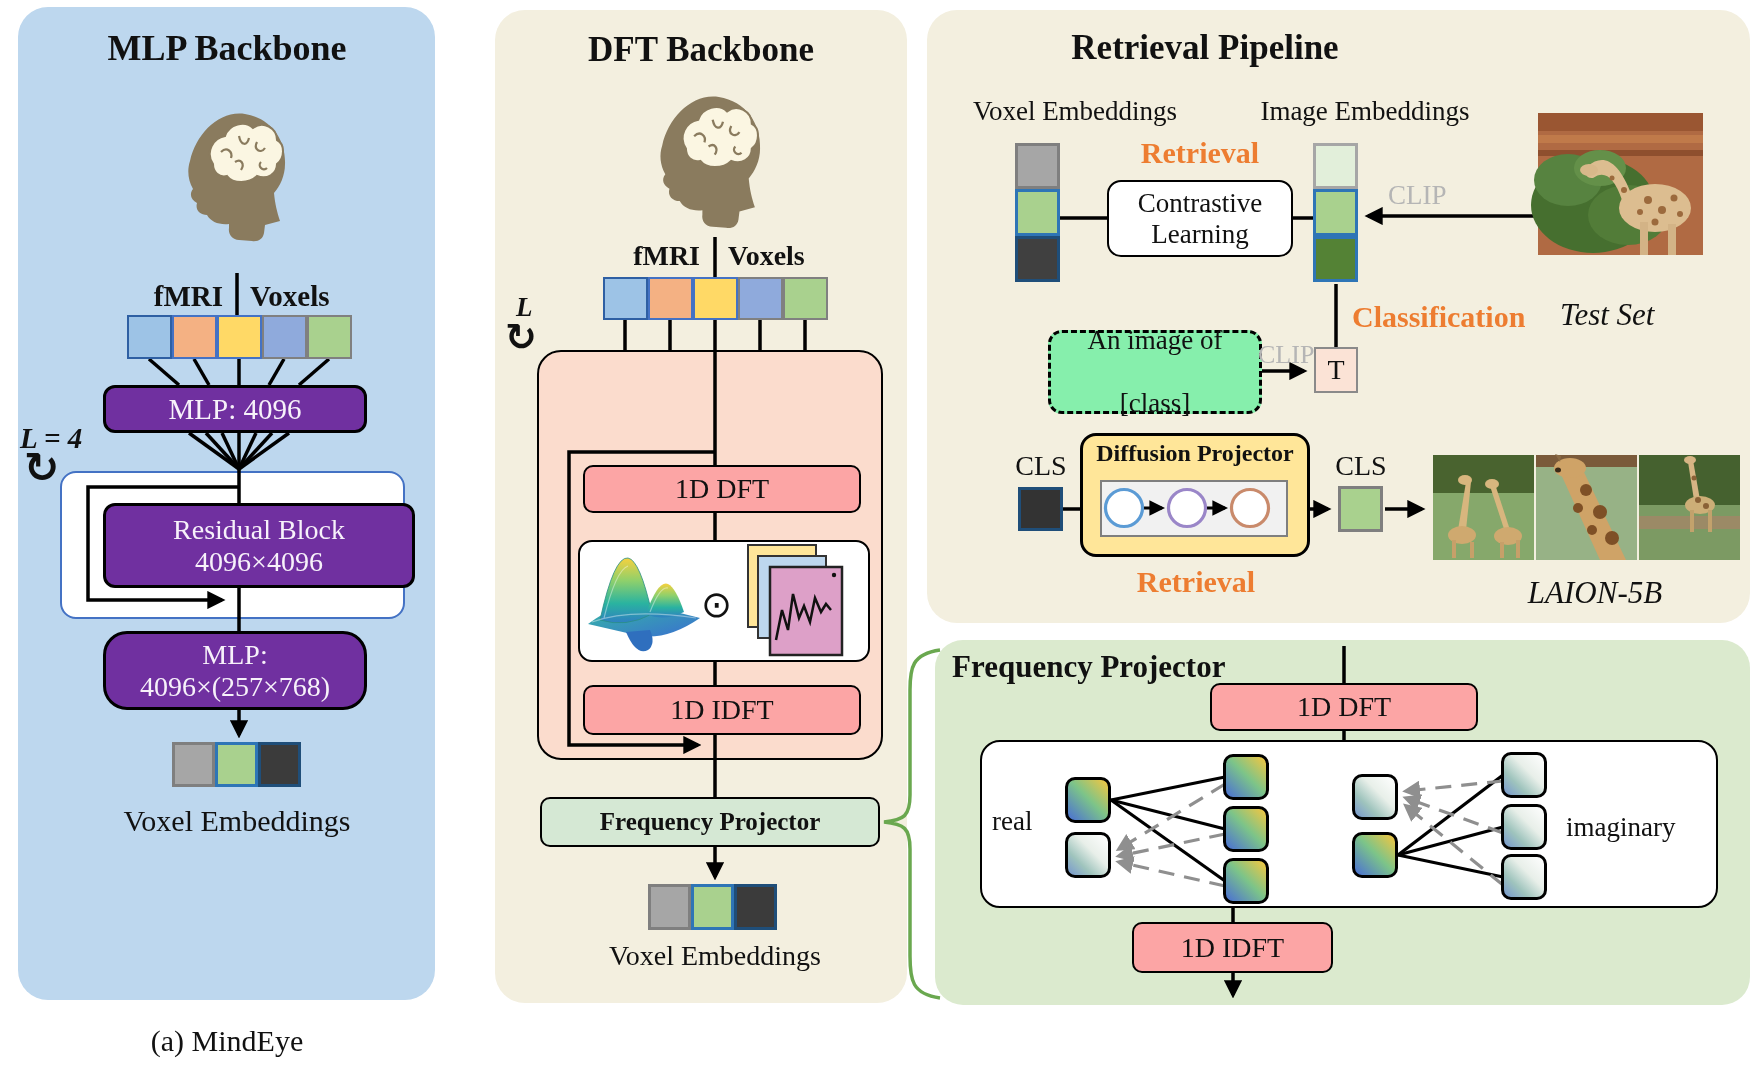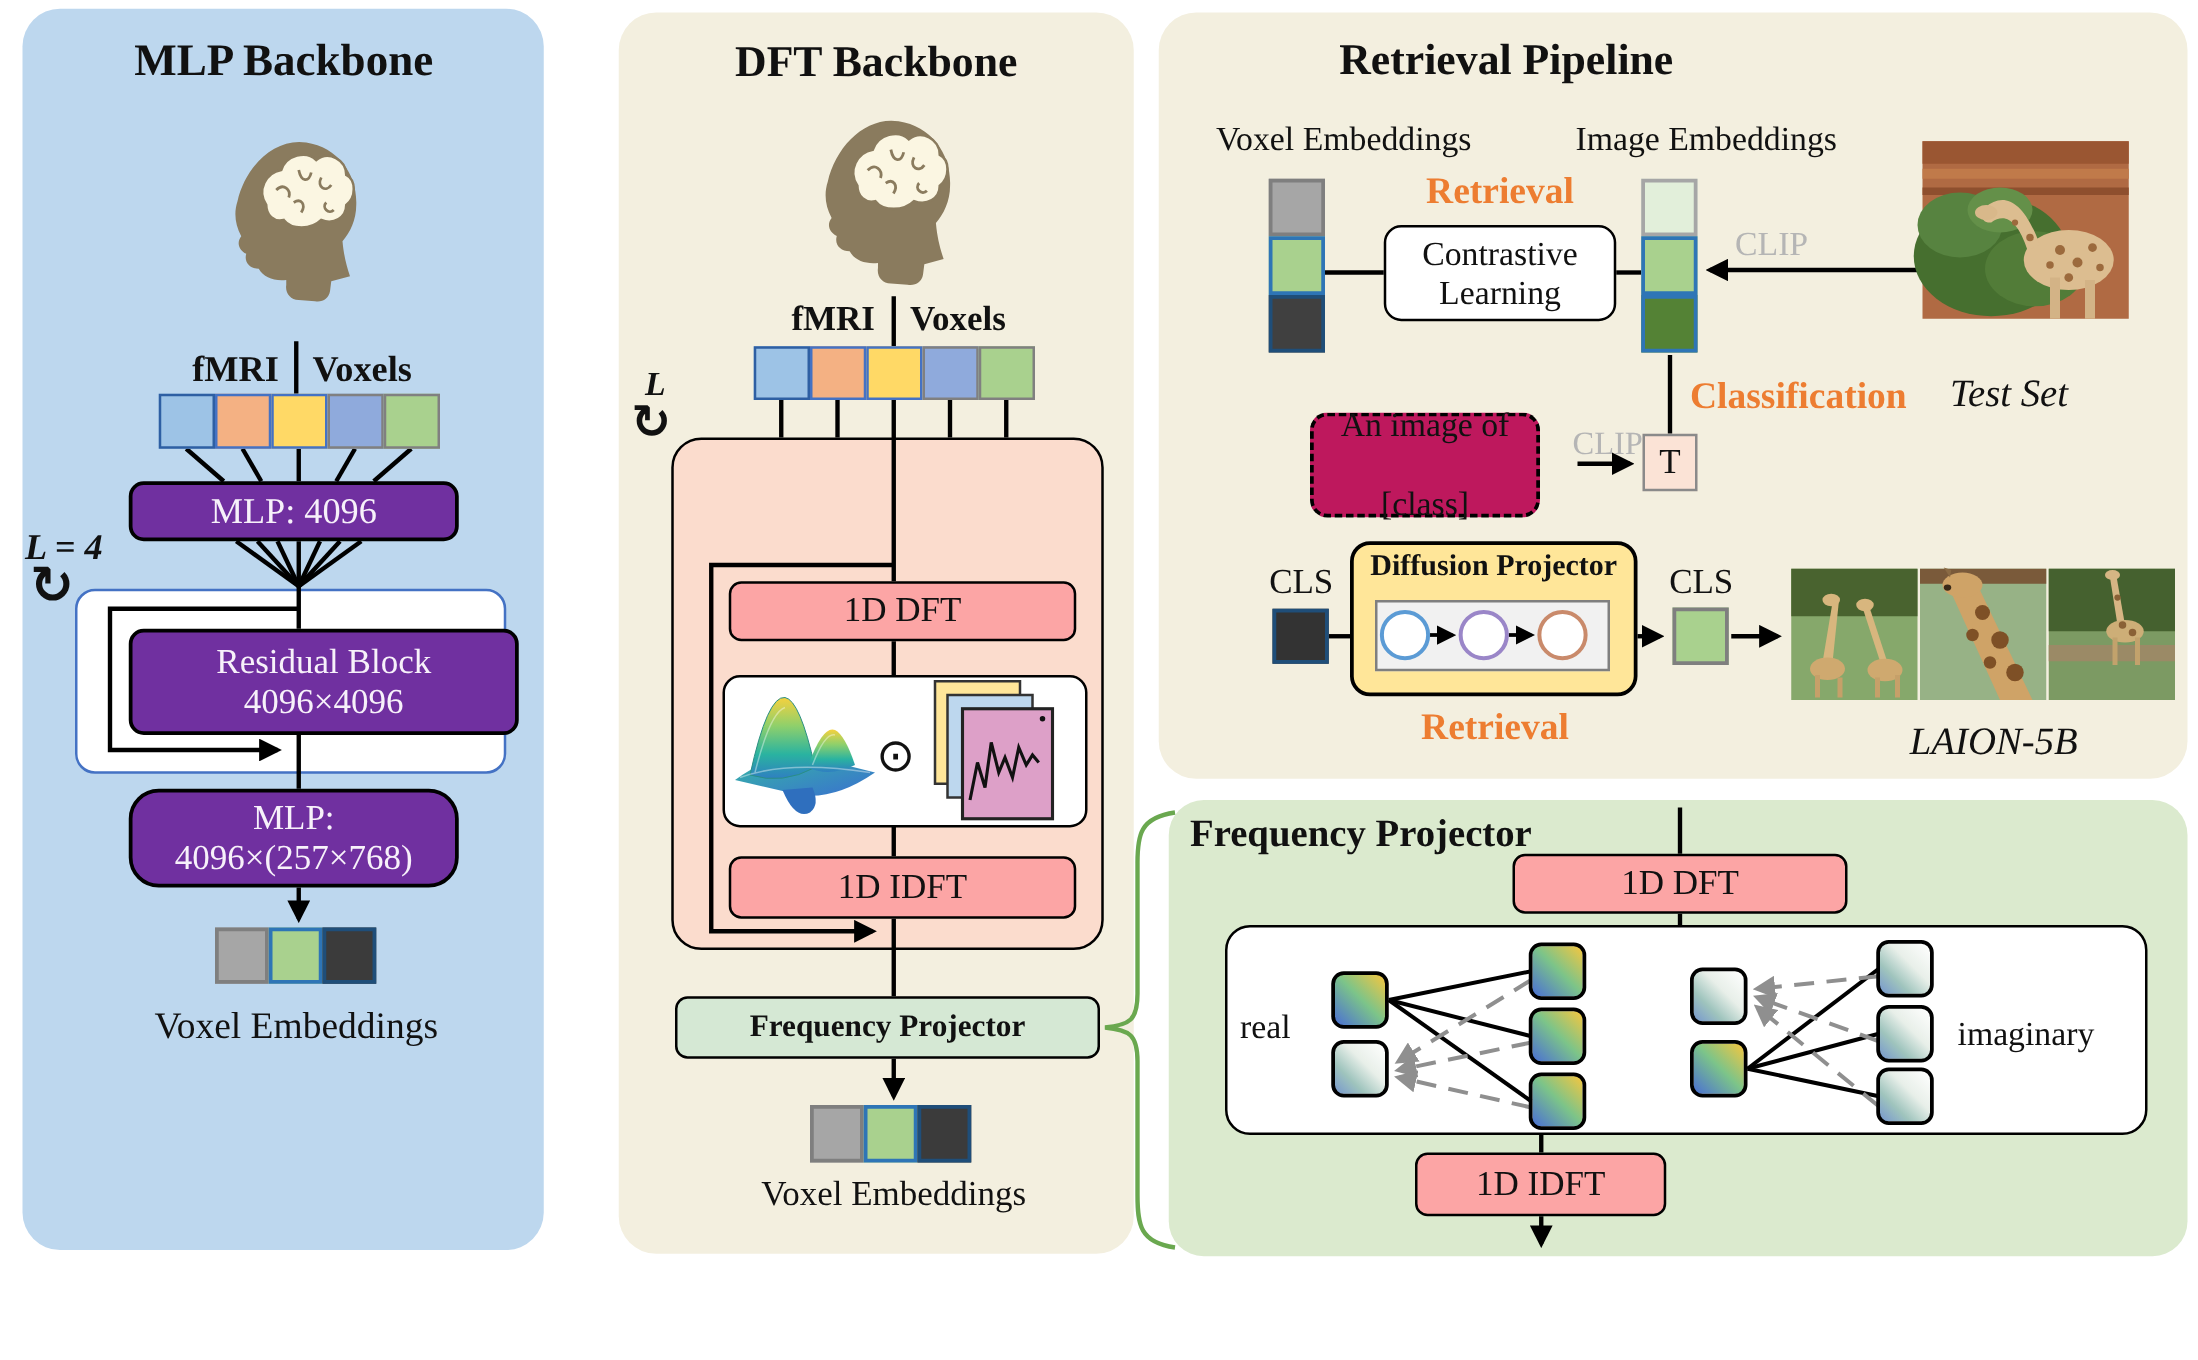--- a/index.html
+++ b/index.html
@@ -295,21 +295,21 @@
 
   <div class="leaf ctr" style="left:1107px;top:180px;width:186px;height:77px;background:#fff;border:2.5px solid #000;border-radius:14px;font-size:27px;">
     <div>Contrastive</div>
     <div>Learning</div>
   </div>
 
   <div class="sq" style="left:1313px;top:143px;width:45px;height:46px;background:#E2EFDA;border:3px solid #A6A6A6;"></div>
   <div class="sq" style="left:1313px;top:189px;width:45px;height:47px;background:#A9D18E;border:3px solid #2E75B6;"></div>
   <div class="sq" style="left:1313px;top:236px;width:45px;height:46px;background:#548235;border:3px solid #2E75B6;"></div>
 
-  <div class="leaf ctr" style="left:1048px;top:330px;width:184px;height:84px;background:#be185d;border:3px dashed #000;border-radius:14px;font-size:27px;gap:32px;">
+  <div class="leaf ctr" style="left:1048px;top:330px;width:214px;height:84px;background:#86efac;border:3px dashed #000;border-radius:14px;font-size:27px;gap:32px;">
     <div>An image of</div>
     <div>[class]</div>
   </div>
 
   <div class="leaf ctr" style="left:1314px;top:347px;width:44px;height:46px;background:#FBE3D6;border:2.5px solid #8a8a8a;font-size:28px;">
     <div>T</div>
   </div>
 
   <div class="sq" style="left:1018px;top:487px;width:45px;height:44px;background:#333333;border:3px solid #1F4E79;"></div>
   <div class="sq" style="left:1338px;top:486px;width:45px;height:46px;background:#A9D18E;border:3px solid #7F7F7F;"></div>
@@ -331,20 +331,21 @@
   <div class="fpsq faded" style="left:1501px;top:752px;"></div>
   <div class="fpsq faded" style="left:1501px;top:804px;"></div>
   <div class="fpsq faded" style="left:1501px;top:854px;"></div>
 
   <div class="lbl title" style="left:27px;top:28px;width:400px;font-size:36px;">MLP Backbone</div>
   <div class="lbl bold" style="left:128px;top:280px;width:95px;font-size:29px;text-align:right;">fMRI</div>
   <div class="lbl bold" style="left:250px;top:280px;width:120px;font-size:29px;">Voxels</div>
   <div class="lbl bold ital" style="left:20px;top:422px;font-size:29px;">L = 4</div>
   <div class="lbl bold" style="left:24px;top:444px;font-size:42px;font-family:'DejaVu Sans',sans-serif;">↻</div>
   <div class="lbl" style="left:107px;top:804px;width:260px;font-size:30px;text-align:center;">Voxel Embeddings</div>
+  <div class="lbl" style="left:77px;top:1024px;width:300px;font-size:30px;text-align:center;">(a) MindEye</div>
 
   <div class="lbl title" style="left:501px;top:30px;width:400px;">DFT Backbone</div>
   <div class="lbl bold" style="left:608px;top:240px;width:92px;font-size:28px;text-align:right;">fMRI</div>
   <div class="lbl bold" style="left:728px;top:240px;width:110px;font-size:28px;">Voxels</div>
   <div class="lbl bold ital" style="left:516px;top:292px;font-size:27px;">L</div>
   <div class="lbl bold" style="left:505px;top:316px;font-size:38px;font-family:'DejaVu Sans',sans-serif;">↻</div>
   <div class="lbl" style="left:701px;top:584px;font-size:37px;font-family:'DejaVu Sans',sans-serif;">⊙</div>
   <div class="lbl" style="left:598px;top:940px;width:234px;font-size:28px;text-align:center;">Voxel Embeddings</div>
 
   <div class="lbl title" style="left:1025px;top:28px;width:360px;">Retrieval Pipeline</div>

